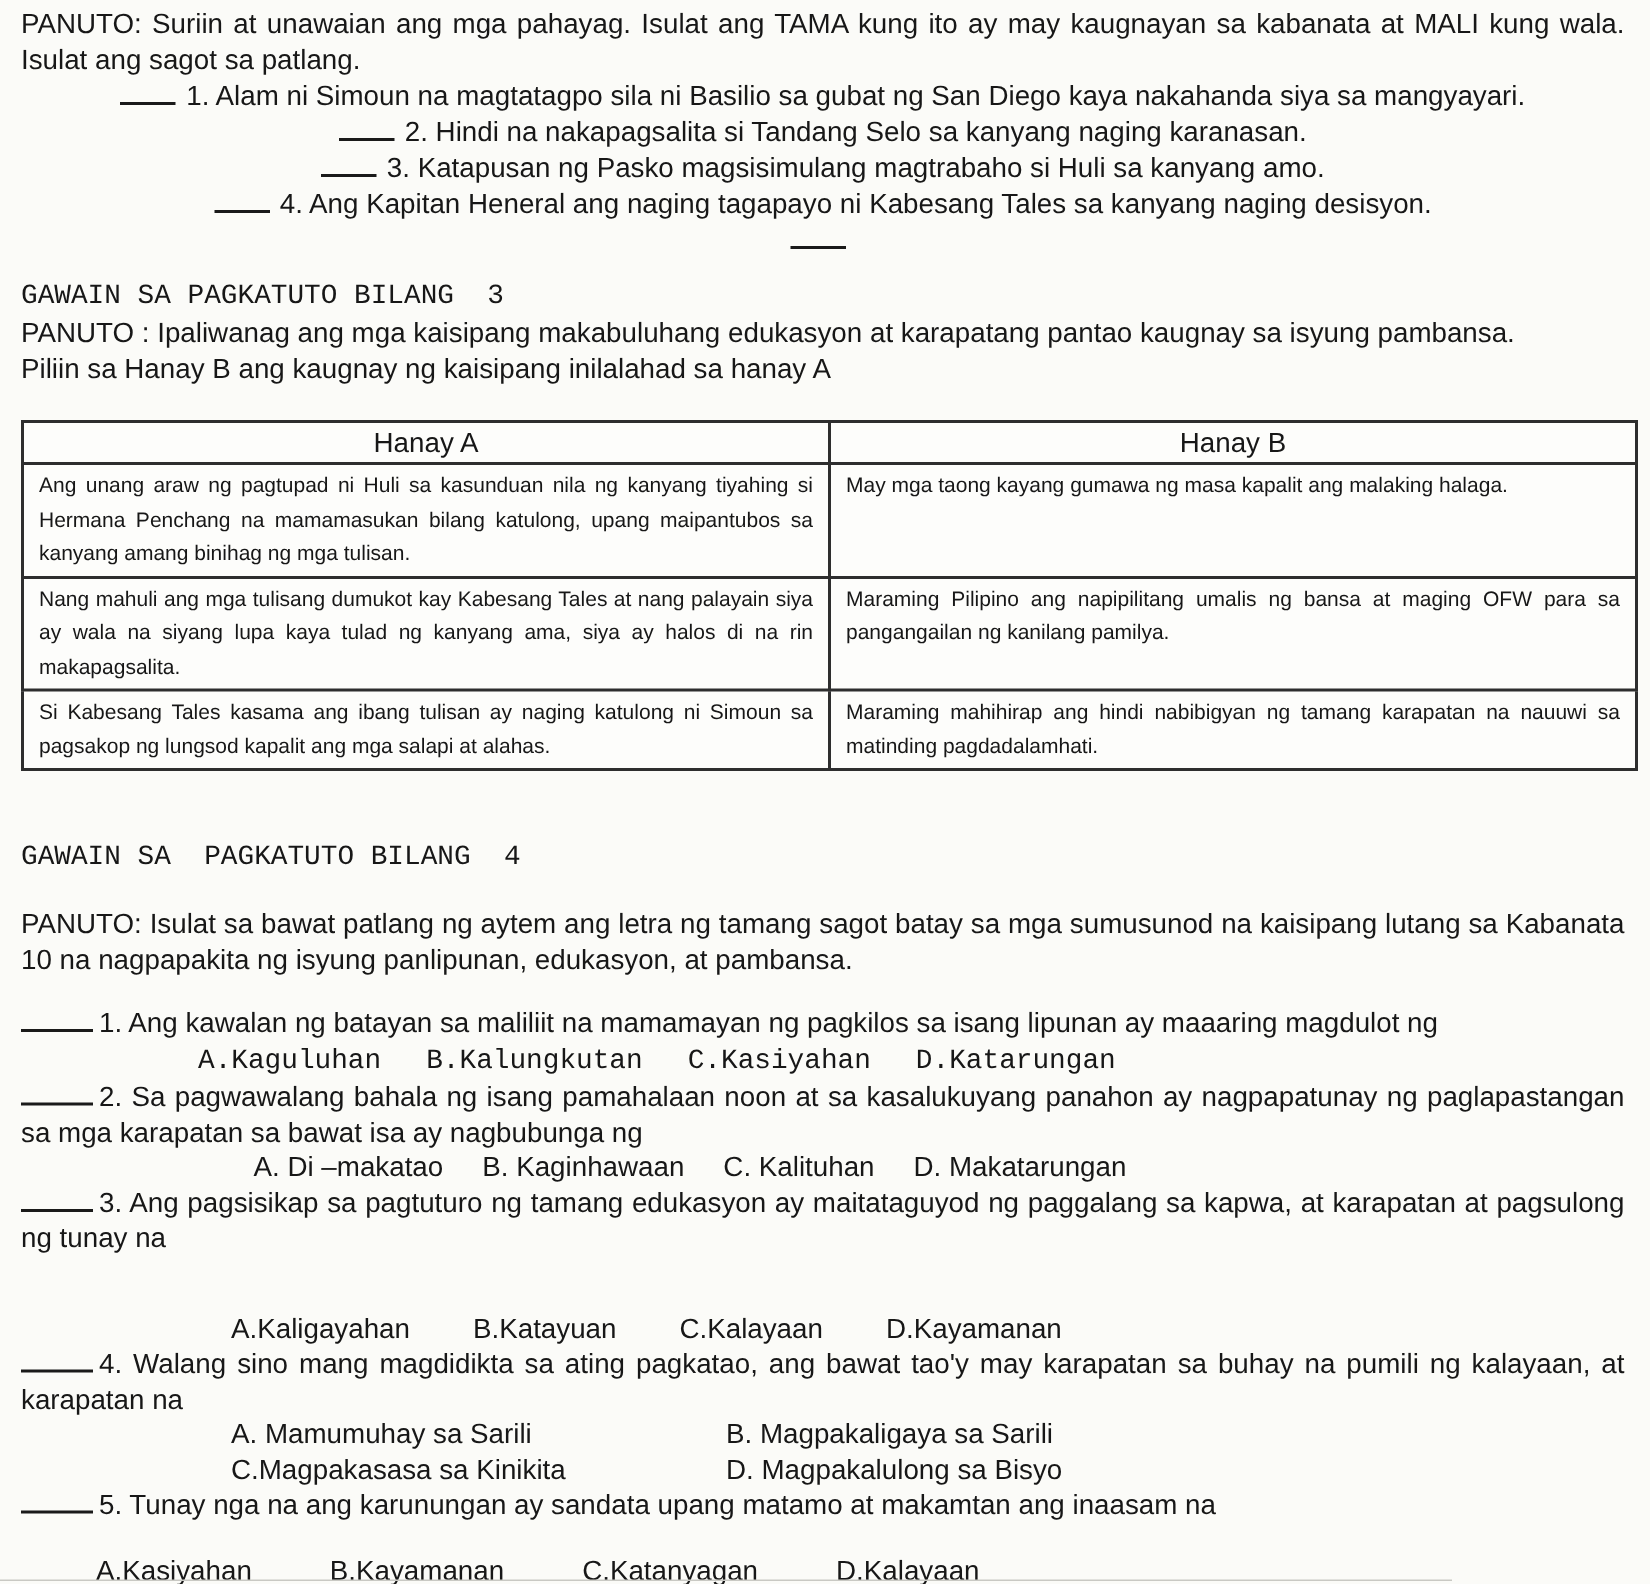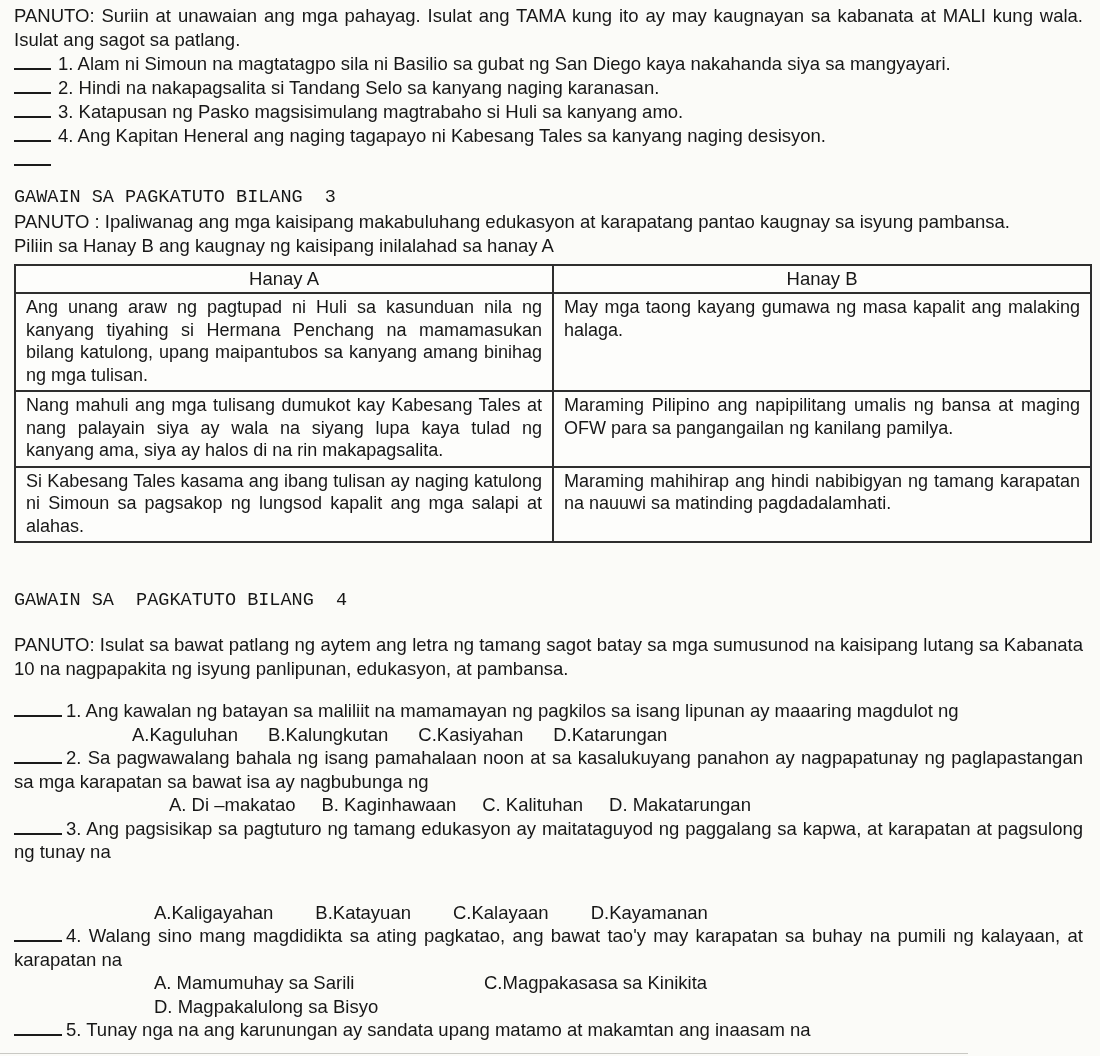--- a/index.html
+++ b/index.html
@@ -24,20 +24,21 @@
   .para {
     line-height: 24px;
     text-align: justify;
   }
   .line { line-height: 24px; }
 
   .tf-item {
     line-height: 24px;
     white-space: nowrap;
     overflow: hidden;
+    text-align: center;
   }
 
   .blank {
     display: inline-block;
     width: 37px;
     height: 3px;
     border-bottom: 2px solid #1a1a1a;
     margin-right: 7px;
   }
   .blank.q { width: 48px; margin-right: 4px; }
@@ -50,51 +51,51 @@
 
   .gap-sm { height: 14px; }
   .gap-md { height: 20px; }
   .gap-lg { height: 46px; }
   .gap-q  { height: 18px; }
 
   table.match {
     border-collapse: collapse;
     table-layout: fixed;
     width: 1078px;
-    margin: 6px auto 0 auto;
+    margin: 22px auto 0 auto;
     background: #fdfdfb;
   }
   table.match th, table.match td {
     border: 2px solid #2e2e2e;
   }
   table.match th {
     font-weight: normal;
     font-size: 18.5px;
     text-align: center;
     padding: 1px 6px;
     line-height: 24px;
   }
   table.match td {
     vertical-align: top;
     text-align: justify;
     padding: 2px 10px 4px 10px;
     line-height: 22.5px;
-    font-size: 18px;
+    font-size: 14px;
   }
   td.cell-a { width: 50%; }
 
   .question p { line-height: 23.5px; text-align: justify; }
   .opts {
     line-height: 23.5px;
     white-space: nowrap;
     overflow: hidden;
   }
   .opts span { display: inline-block; }
   .opts.q1 { padding-left: 118px; }
-  .opts.q1 span { margin-right: 30px; }
+  .opts.q1 span { margin-right: 30px; font-family: Liberation Mono, monospace; }
   .opts.q2 { padding-left: 155px; }
   .opts.q2 span { margin-right: 26px; }
   .opts.q3 { padding-left: 140px; }
   .opts.q3 span { margin-right: 42px; margin-top: 37px; }
   .opts.q5 { padding-left: 50px; margin-top: 20px; }
   .opts.q5 span { margin-right: 52px; }
 
   .opts-grid {
     display: grid;
     grid-template-columns: 330px auto;
@@ -193,20 +194,21 @@
     <p><span class="blank q"></span><span>3. Ang pagsisikap sa pagtuturo ng tamang edukasyon ay maitataguyod ng paggalang sa kapwa, at karapatan at pagsulong ng tunay na</span></p>
     <p class="opts q3">
       <span>A.Kaligayahan</span><span>B.Katayuan</span><span>C.Kalayaan</span><span>D.Kayamanan</span>
     </p>
   </div>
 
   <div class="question">
     <p><span class="blank q"></span><span>4. Walang sino mang magdidikta sa ating pagkatao, ang bawat tao'y may karapatan sa buhay na pumili ng kalayaan, at karapatan na</span></p>
     <div class="opts-grid">
       <span>A. Mamumuhay sa Sarili</span>
+        <span>B. Magpakaligaya sa Sarili</span>
         <span>C.Magpakasasa sa Kinikita</span>
         <span>D. Magpakalulong sa Bisyo</span>
     </div>
   </div>
 
   <div class="question">
     <p><span class="blank q"></span><span>5. Tunay nga na ang karunungan ay sandata upang matamo at makamtan ang inaasam na</span></p>
     <p class="opts q5">
       <span>A.Kasiyahan</span><span>B.Kayamanan</span><span>C.Katanyagan</span><span>D.Kalayaan</span>
     </p>

